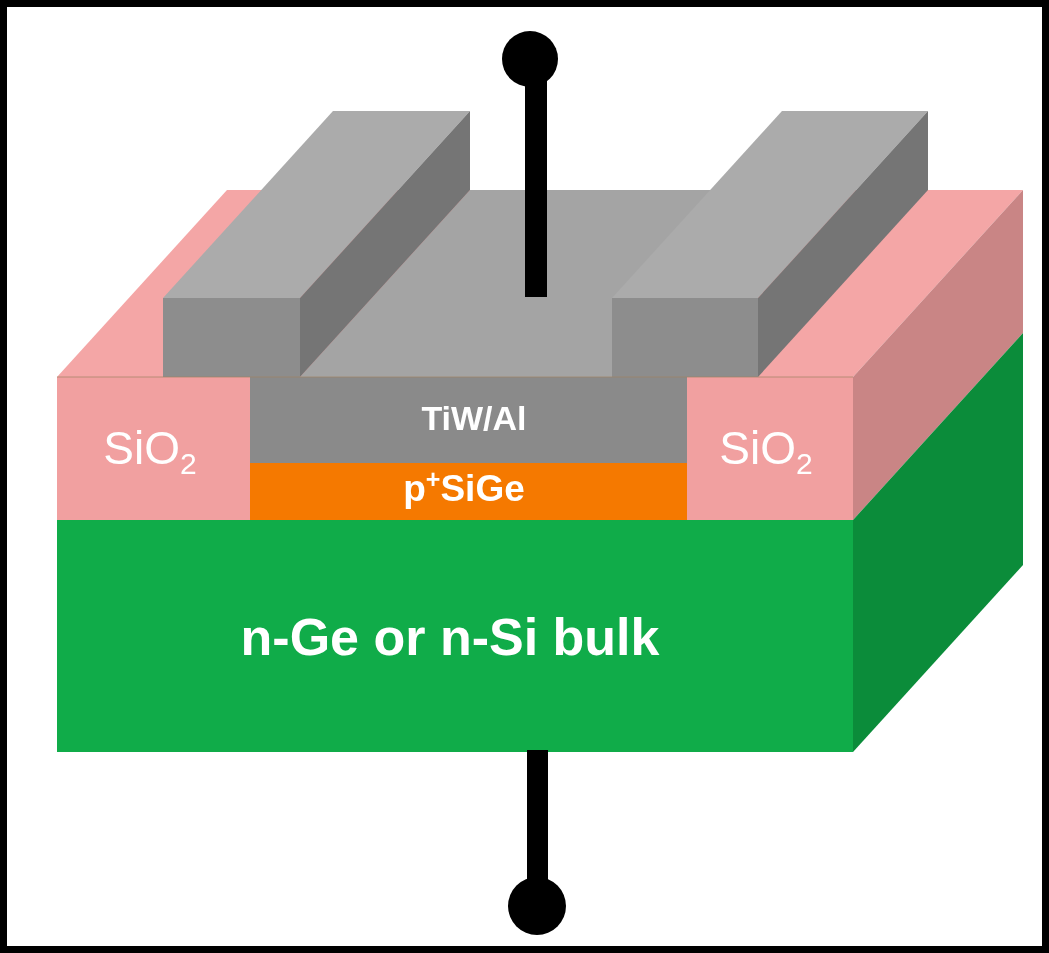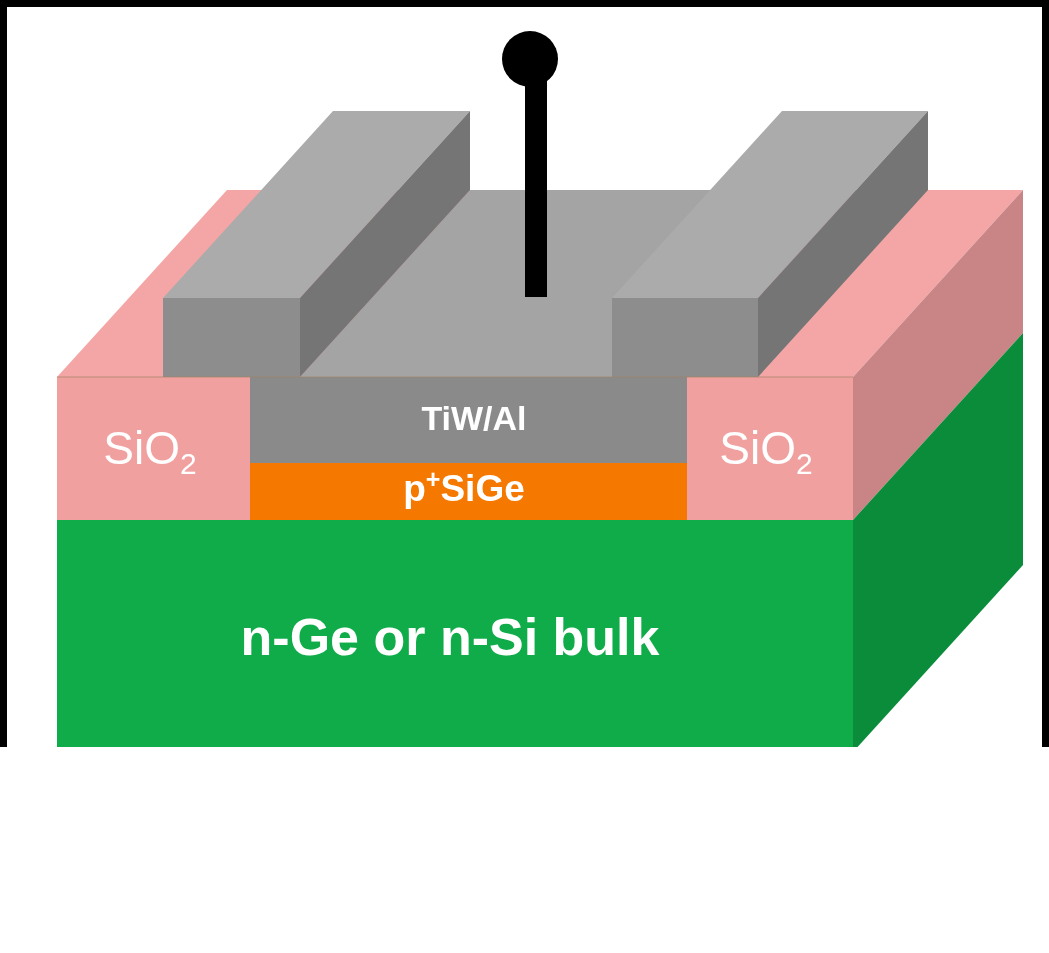--- a/index.html
+++ b/index.html
@@ -4,21 +4,21 @@
 <style>
   html, body {
     margin: 0;
     padding: 0;
     background: #ffffff;
     font-family: "Liberation Sans", sans-serif;
   }
   .figure-wrap {
     position: relative;
     width: 1049px;
-    height: 747px;
+    height: 953px;
     background: #ffffff;
     overflow: hidden;
   }
   svg { display: block; }
   text {
     font-family: "Liberation Sans", "DejaVu Sans", sans-serif;
   }
   .lbl-bold { font-weight: bold; }
 </style>
 </head>

